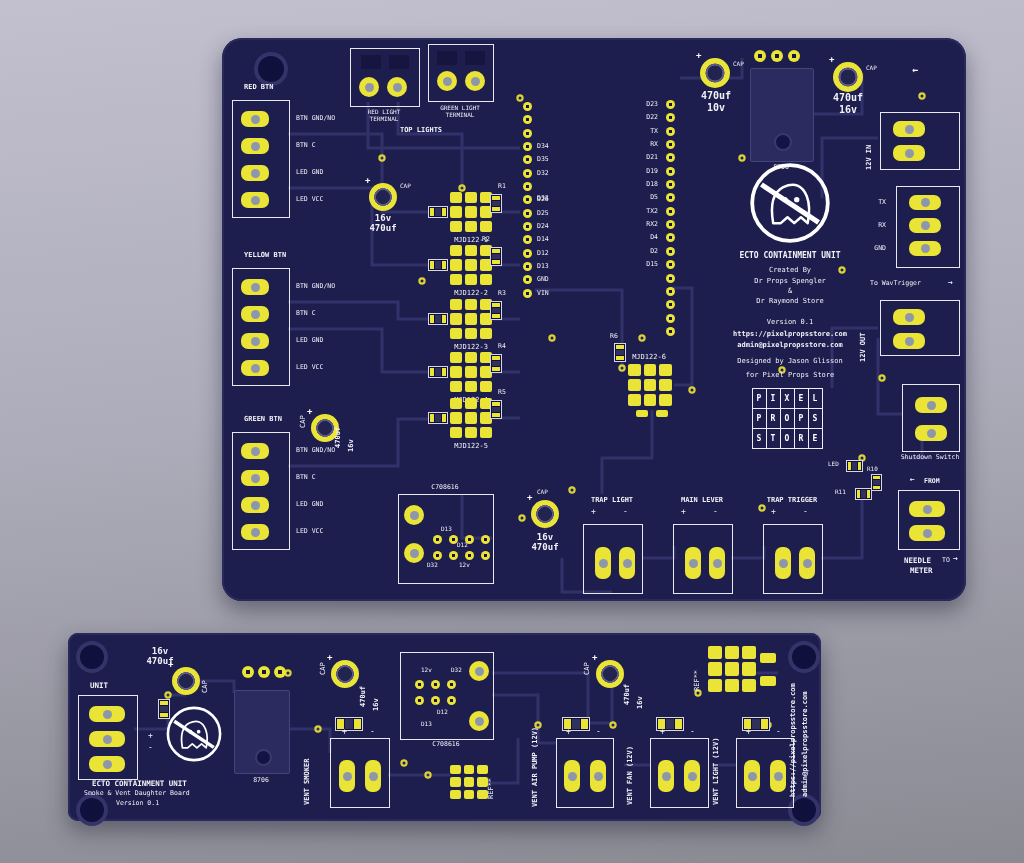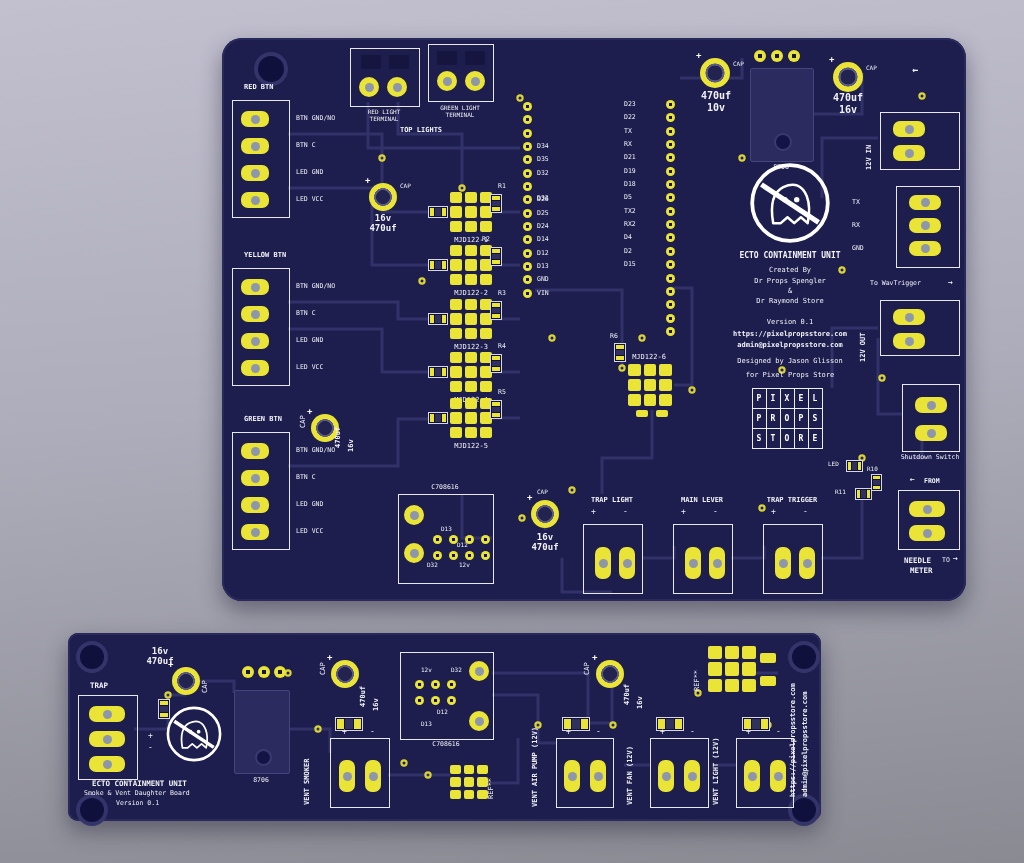--- a/index.html
+++ b/index.html
@@ -30,21 +30,21 @@
   .res .k{flex:1.2;background:#31315f}
   .chip{position:absolute;background:#2b2b5f;border:1px solid #45457e;border-radius:2px}
   .chole{position:absolute;border-radius:50%;background:#131345;border:2px solid #3a3a70}
   .mhole{position:absolute;border-radius:50%;background:#10103c;border:4px solid #34346a}
   .sgrid{position:absolute;display:grid;grid-template-columns:repeat(5,14px);grid-auto-rows:20px}
   .sgrid span{border:1px solid #eceef8;margin:-0.5px;display:flex;align-items:center;justify-content:center;
        font-size:8px;font-weight:bold;color:#fff}
   .slot{position:absolute;background:#15153f}
   .spad{position:absolute;background:#e9e436;border-radius:2px}
   .pin-label{position:absolute;color:#f2f2f8;font-size:6.5px;line-height:9px;white-space:nowrap}
-  .pin-label.r{text-align:left;width:34px}
+  .pin-label.r{text-align:right;width:34px}
   .traces{position:absolute;inset:0;width:100%;height:100%}
 </style>
 </head>
 <body>
 
 <div class="board" style="left:222px;top:38px;width:744px;height:563px;border-radius:20px">
 
   <svg class="traces" viewBox="0 0 744 563">
     <g stroke="#32326b" stroke-width="3" fill="none">
       <path d="M66,96 H160 V174 H226"></path>
@@ -644,21 +644,21 @@
   <div class="mhole" style="left:8px;top:161px;width:24px;height:24px"></div>
   <div class="mhole" style="left:720px;top:161px;width:24px;height:24px"></div>
 
   <div class="t b s9 c" style="left:60px;top:13px;width:64px">16v</div>
   <div class="t b s9 c" style="left:60px;top:23px;width:64px">470uf</div>
   <div class="capc" style="left:104px;top:34px;width:28px;height:28px">
       <i class="pl">+</i>
     </div>
   <div class="vt s6" style="left:134px;top:36px;width:10px;height:24px">CAP</div>
 
-  <div class="t b s75" style="left:22px;top:48px">TRAP</div>
+  <div class="t b s75" style="left:22px;top:48px">UNIT</div>
   <div class="frame" style="left:10px;top:62px;width:58px;height:83px">
     <div class="pad" style="left:10px;top:10px;width:36px;height:16px">
         <i class="h"></i>
       </div>
     <div class="pad" style="left:10px;top:35px;width:36px;height:16px">
         <i class="h"></i>
       </div>
     <div class="pad" style="left:10px;top:60px;width:36px;height:16px">
         <i class="h"></i>
       </div>

